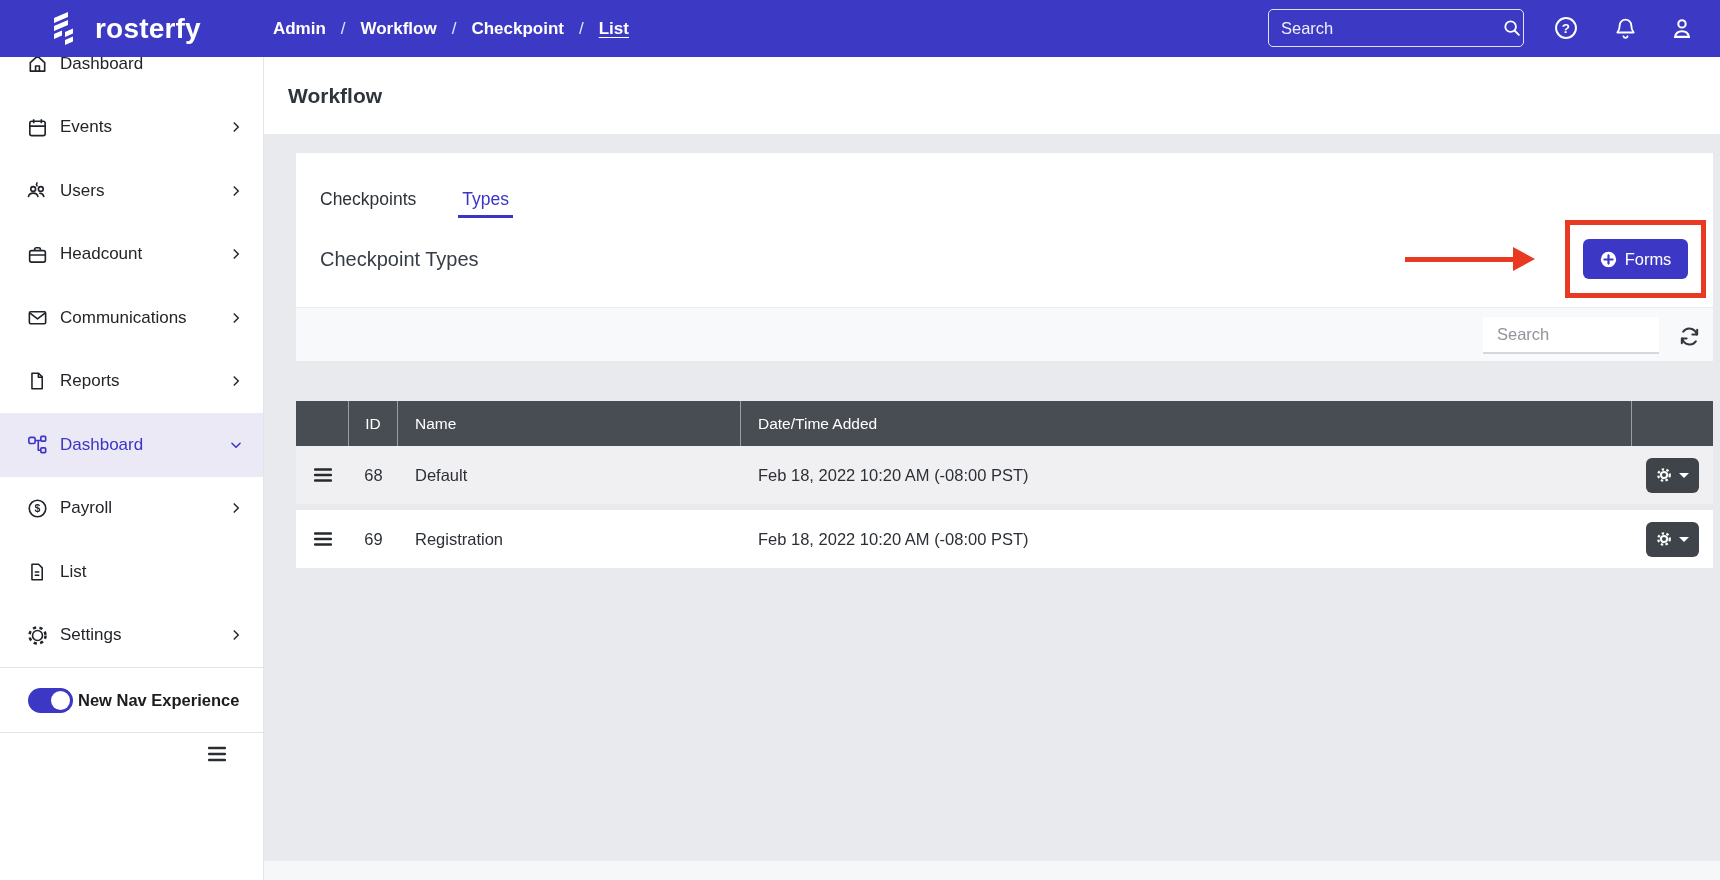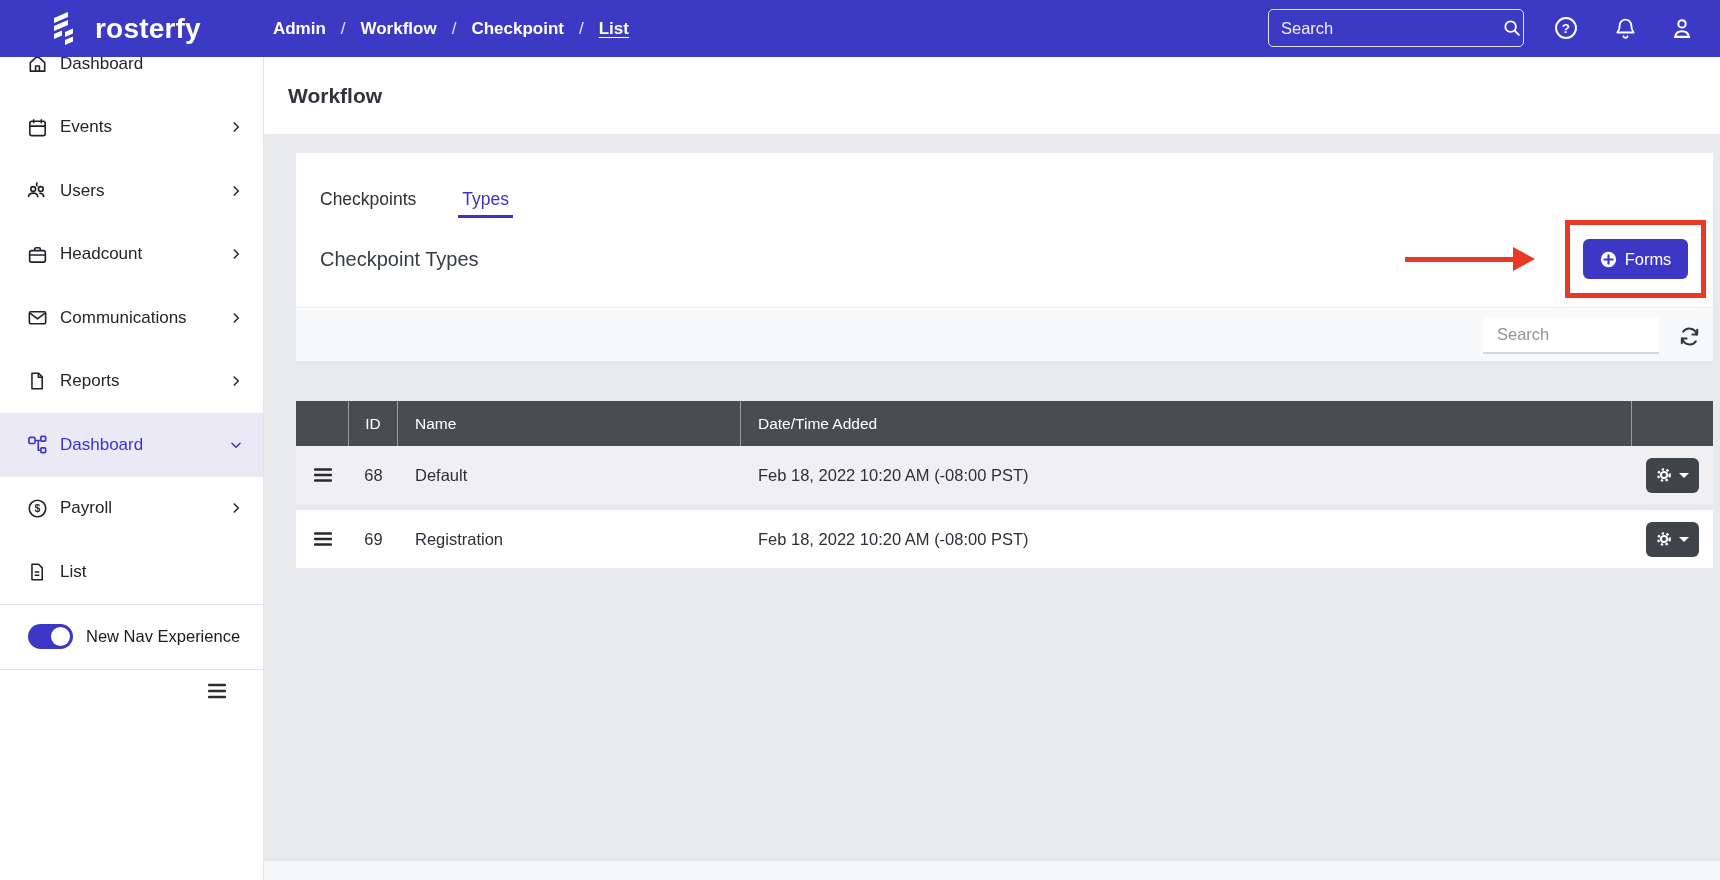--- a/index.html
+++ b/index.html
@@ -35,21 +35,21 @@
     align-items:center; justify-content:center; color:#1f2328; }
   .nav-row .lbl { margin-left:11px; font-size:17px; }
   .nav-row .chev { margin-left:auto; display:flex; color:#26292e; }
   .grp { background:#ece9f7; }
   .nav-active { background:#ece9f7; color:#3b34c6; }
   .nav-active .ic, .nav-active .chev { color:#3b34c6; }
   .nav-sel { background:#c9c5ec; box-shadow: inset -5px 0 0 #4338ca; color:#3b34c6; }
   .bullet { width:7px; height:7px; border-radius:50%; background:#212428; }
   .nav-sel .bullet { background:#3b34c6; }
   .nav-foot { height:66px; border-top:1px solid #e3e3e7; border-bottom:1px solid #e3e3e7;
-    display:flex; align-items:center; padding-left:28px; gap:13px; }
+    display:flex; align-items:center; padding-left:28px; gap:5px;font-weight:bold; }
   .toggle { width:45px; height:25px; border-radius:13px; background:#3c38c5;
     position:relative; cursor:pointer; flex:0 0 45px; }
   .toggle .knob { position:absolute; right:3px; top:3px; width:19px; height:19px;
     border-radius:50%; background:#fff; }
   .nav-foot .lbl { font-size:16.5px; color:#1a1c1f; }
   .side-stub { position:relative; height:20px; }
   .collapse-ic { position:absolute; left:208px; top:13px; color:#2a2d31; }
 
   
   .main { position:absolute; left:264px; top:57px; right:0; bottom:0; background:#e9eaee; }
@@ -280,20 +280,34 @@
       </span>
     </div>
     <div class="nav-row">
       <span class="ic">
         <svg width="22" height="22" viewBox="0 0 24 24" fill="none" stroke="currentColor" stroke-width="1.7" stroke-linejoin="round">
           <path d="M6.5 3.5h7.2l4 4V20.5h-11.2z"></path>
             <path d="M9.5 12h5M9.5 15.5h5"></path>
         </svg>
       </span>
       <span class="lbl">List</span>
+    </div>
+    <div class="nav-row">
+      <span class="ic">
+        <svg width="23" height="23" viewBox="0 0 24 24" fill="none" stroke="currentColor">
+          <circle cx="12" cy="12" r="5.2" stroke-width="1.7"></circle>
+          <circle cx="12" cy="12" r="8.4" stroke-width="2.6" stroke-dasharray="3.4 3.5"></circle>
+        </svg>
+      </span>
+      <span class="lbl">Settings</span>
+      <span class="chev">
+        <svg width="14" height="14" viewBox="0 0 24 24" fill="none" stroke="currentColor" stroke-width="2.6" stroke-linecap="round" stroke-linejoin="round">
+            <polyline points="9 5 16 12 9 19"></polyline>
+          </svg>
+      </span>
     </div>
   </div>
   <div class="nav-foot">
     <span class="toggle">
         <span class="knob"></span>
       </span>
     <span class="lbl">New Nav Experience</span>
   </div>
   <div class="side-stub">
     <span class="collapse-ic">

